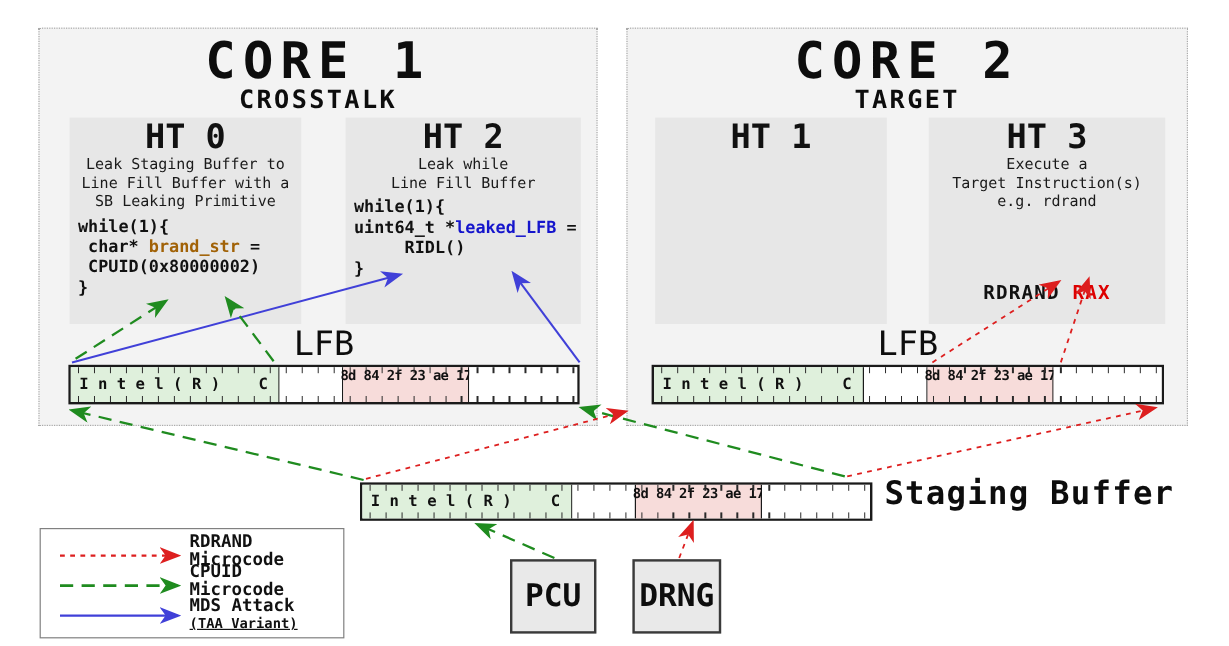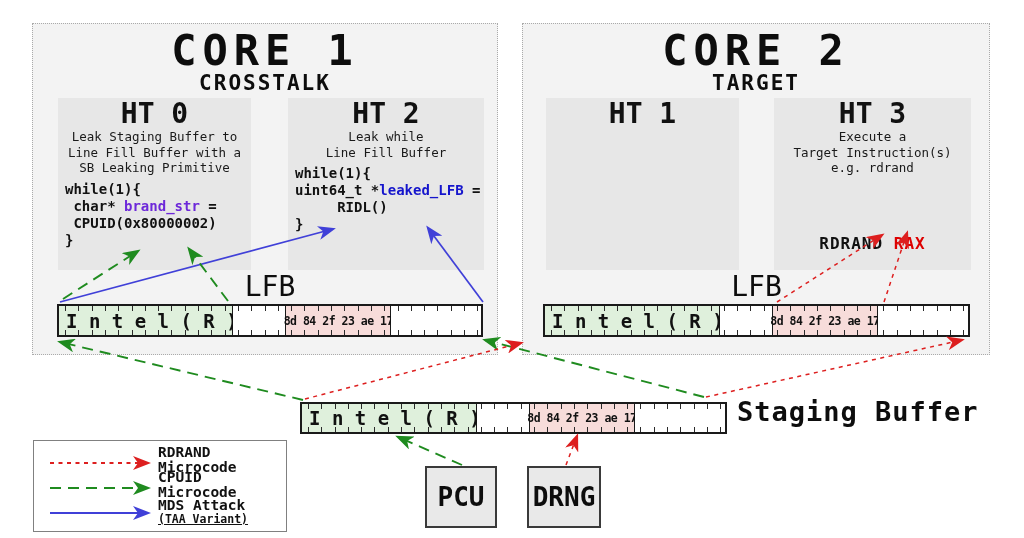--- a/index.html
+++ b/index.html
@@ -32,21 +32,21 @@
   #ht3 { left:251px; width:197px; }
   .ht-title { text-align:center; font-size:28px; font-weight:bold; line-height:28px; }
   .ht-desc  {
     text-align:center; font-size:12.5px; line-height:15.5px; white-space:pre-line;
     color:#1a1a1a; margin-top:1px;
   }
   .code {
     font-size:14px; font-weight:bold; line-height:17px; white-space:pre;
     padding-left:7px; margin-top:5px;
   }
-  .tok-green { color:#6d28d9; }
+  .tok-green { color:#a16207; }
   .tok-blue  { color:#1515cc; }
   .instr { text-align:center; font-size:16px; font-weight:bold; margin-top:58px; letter-spacing:1px; }
   .instr .reg { color:#dd0000; }
 
   .lfb-label {
     position:absolute; top:272px; text-align:center;
     font-size:28px; font-weight:normal; line-height:30px; color:#0d0d0d;
   }
   #lfb1-label { left:57px;  width:426px; }
   #lfb2-label { left:543px; width:427px; }
@@ -62,26 +62,26 @@
     content:""; position:absolute; left:0; right:0; height:5px; z-index:2;
     background-image:repeating-linear-gradient(to right, #2a2a2a 0 1px, transparent 1px 13.3px);
     background-position:6px 0;
   }
   .buffer::before { top:0; }
   .buffer::after  { bottom:0; }
   .seg { position:relative; height:100%; }
   .seg-green {
     width:41.3%; background:#dff0dc; border-right:1.5px solid #1a1a1a;
     display:flex; align-items:center; justify-content:space-between;
-    padding:0 9px 0 7px; font-size:19px; font-weight:bold; white-space:pre;
+    padding:0 9px 0 7px; font-size:13px; font-weight:bold; white-space:pre;
   }
   .seg-white1 { width:12.6%; background:#ffffff; border-right:1.5px solid #1a1a1a; }
   .seg-pink {
     width:24.8%; background:#f7dcda; border-right:1.5px solid #1a1a1a;
-    display:flex; align-items:center; justify-content:center;
+    display:flex; align-items:flex-start; justify-content:center;
     font-size:11.5px; font-weight:bold; letter-spacing:-0.5px; white-space:nowrap;
   }
   .seg-white2 { width:21.3%; background:#ffffff; }
 
   .staging-label {
     position:absolute; left:737px; top:396px;
     font-size:27px; font-weight:bold; letter-spacing:1px; color:#0d0d0d;
   }
 
   .chip-box {

